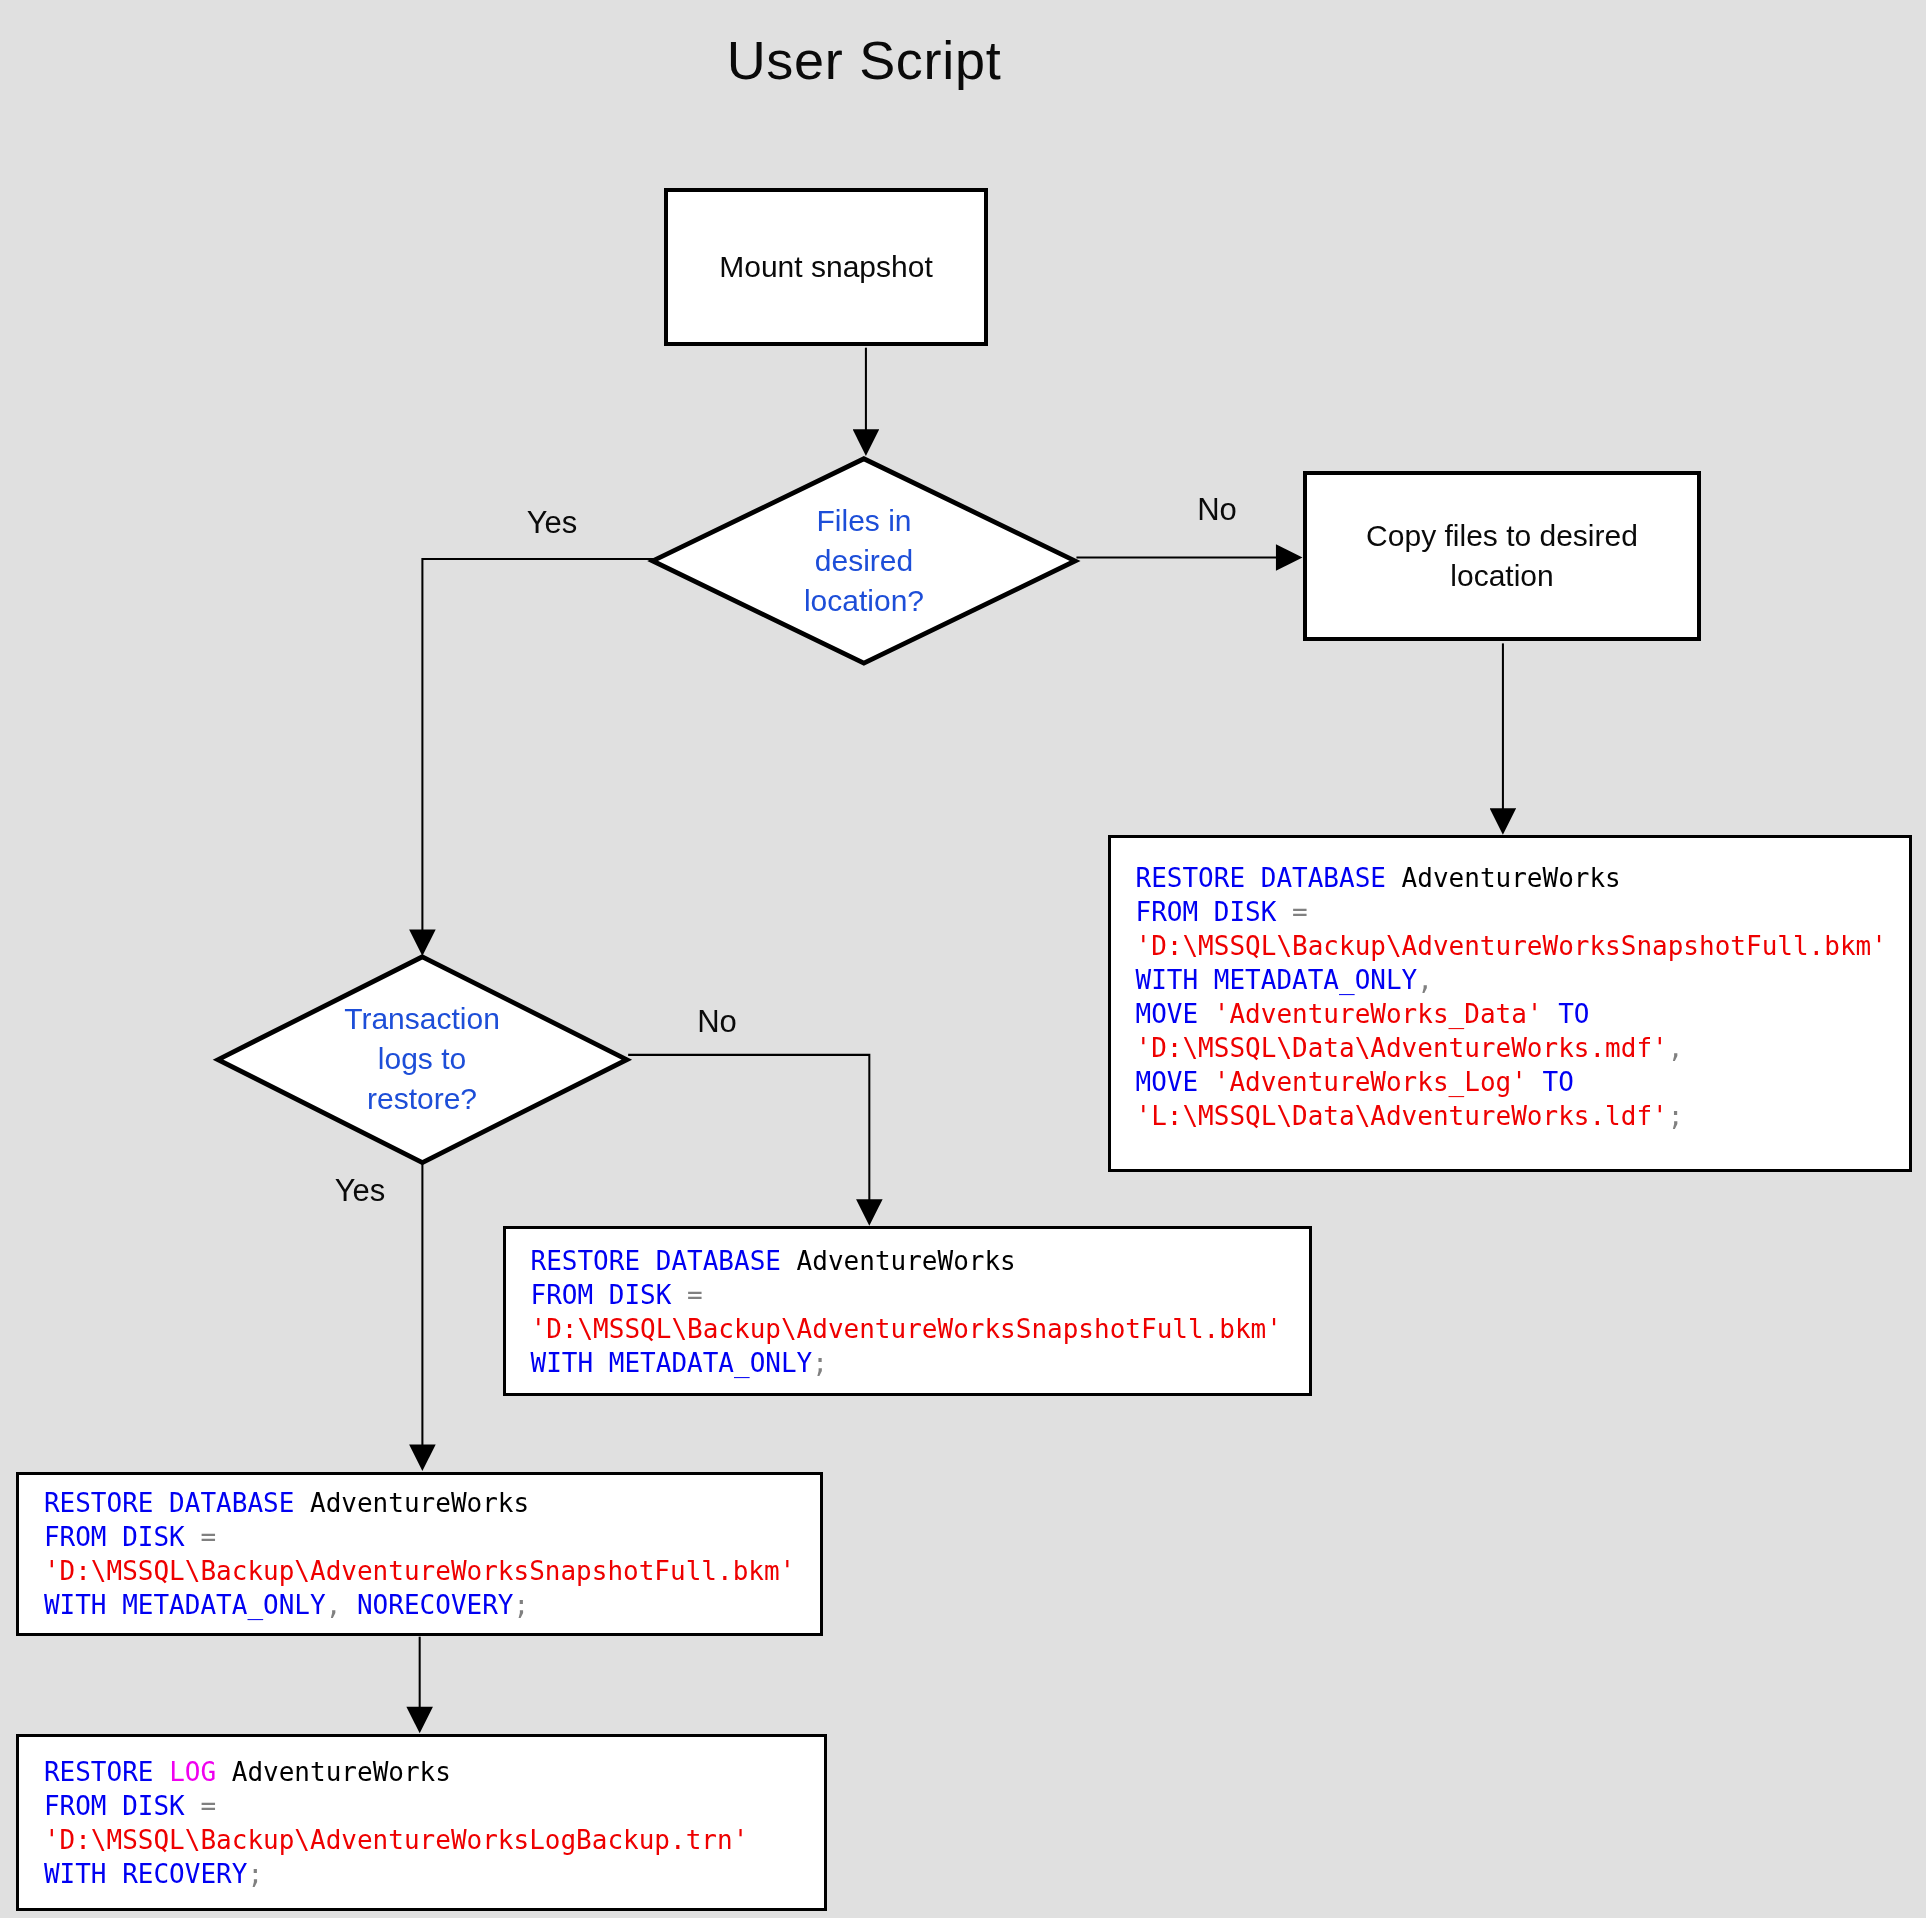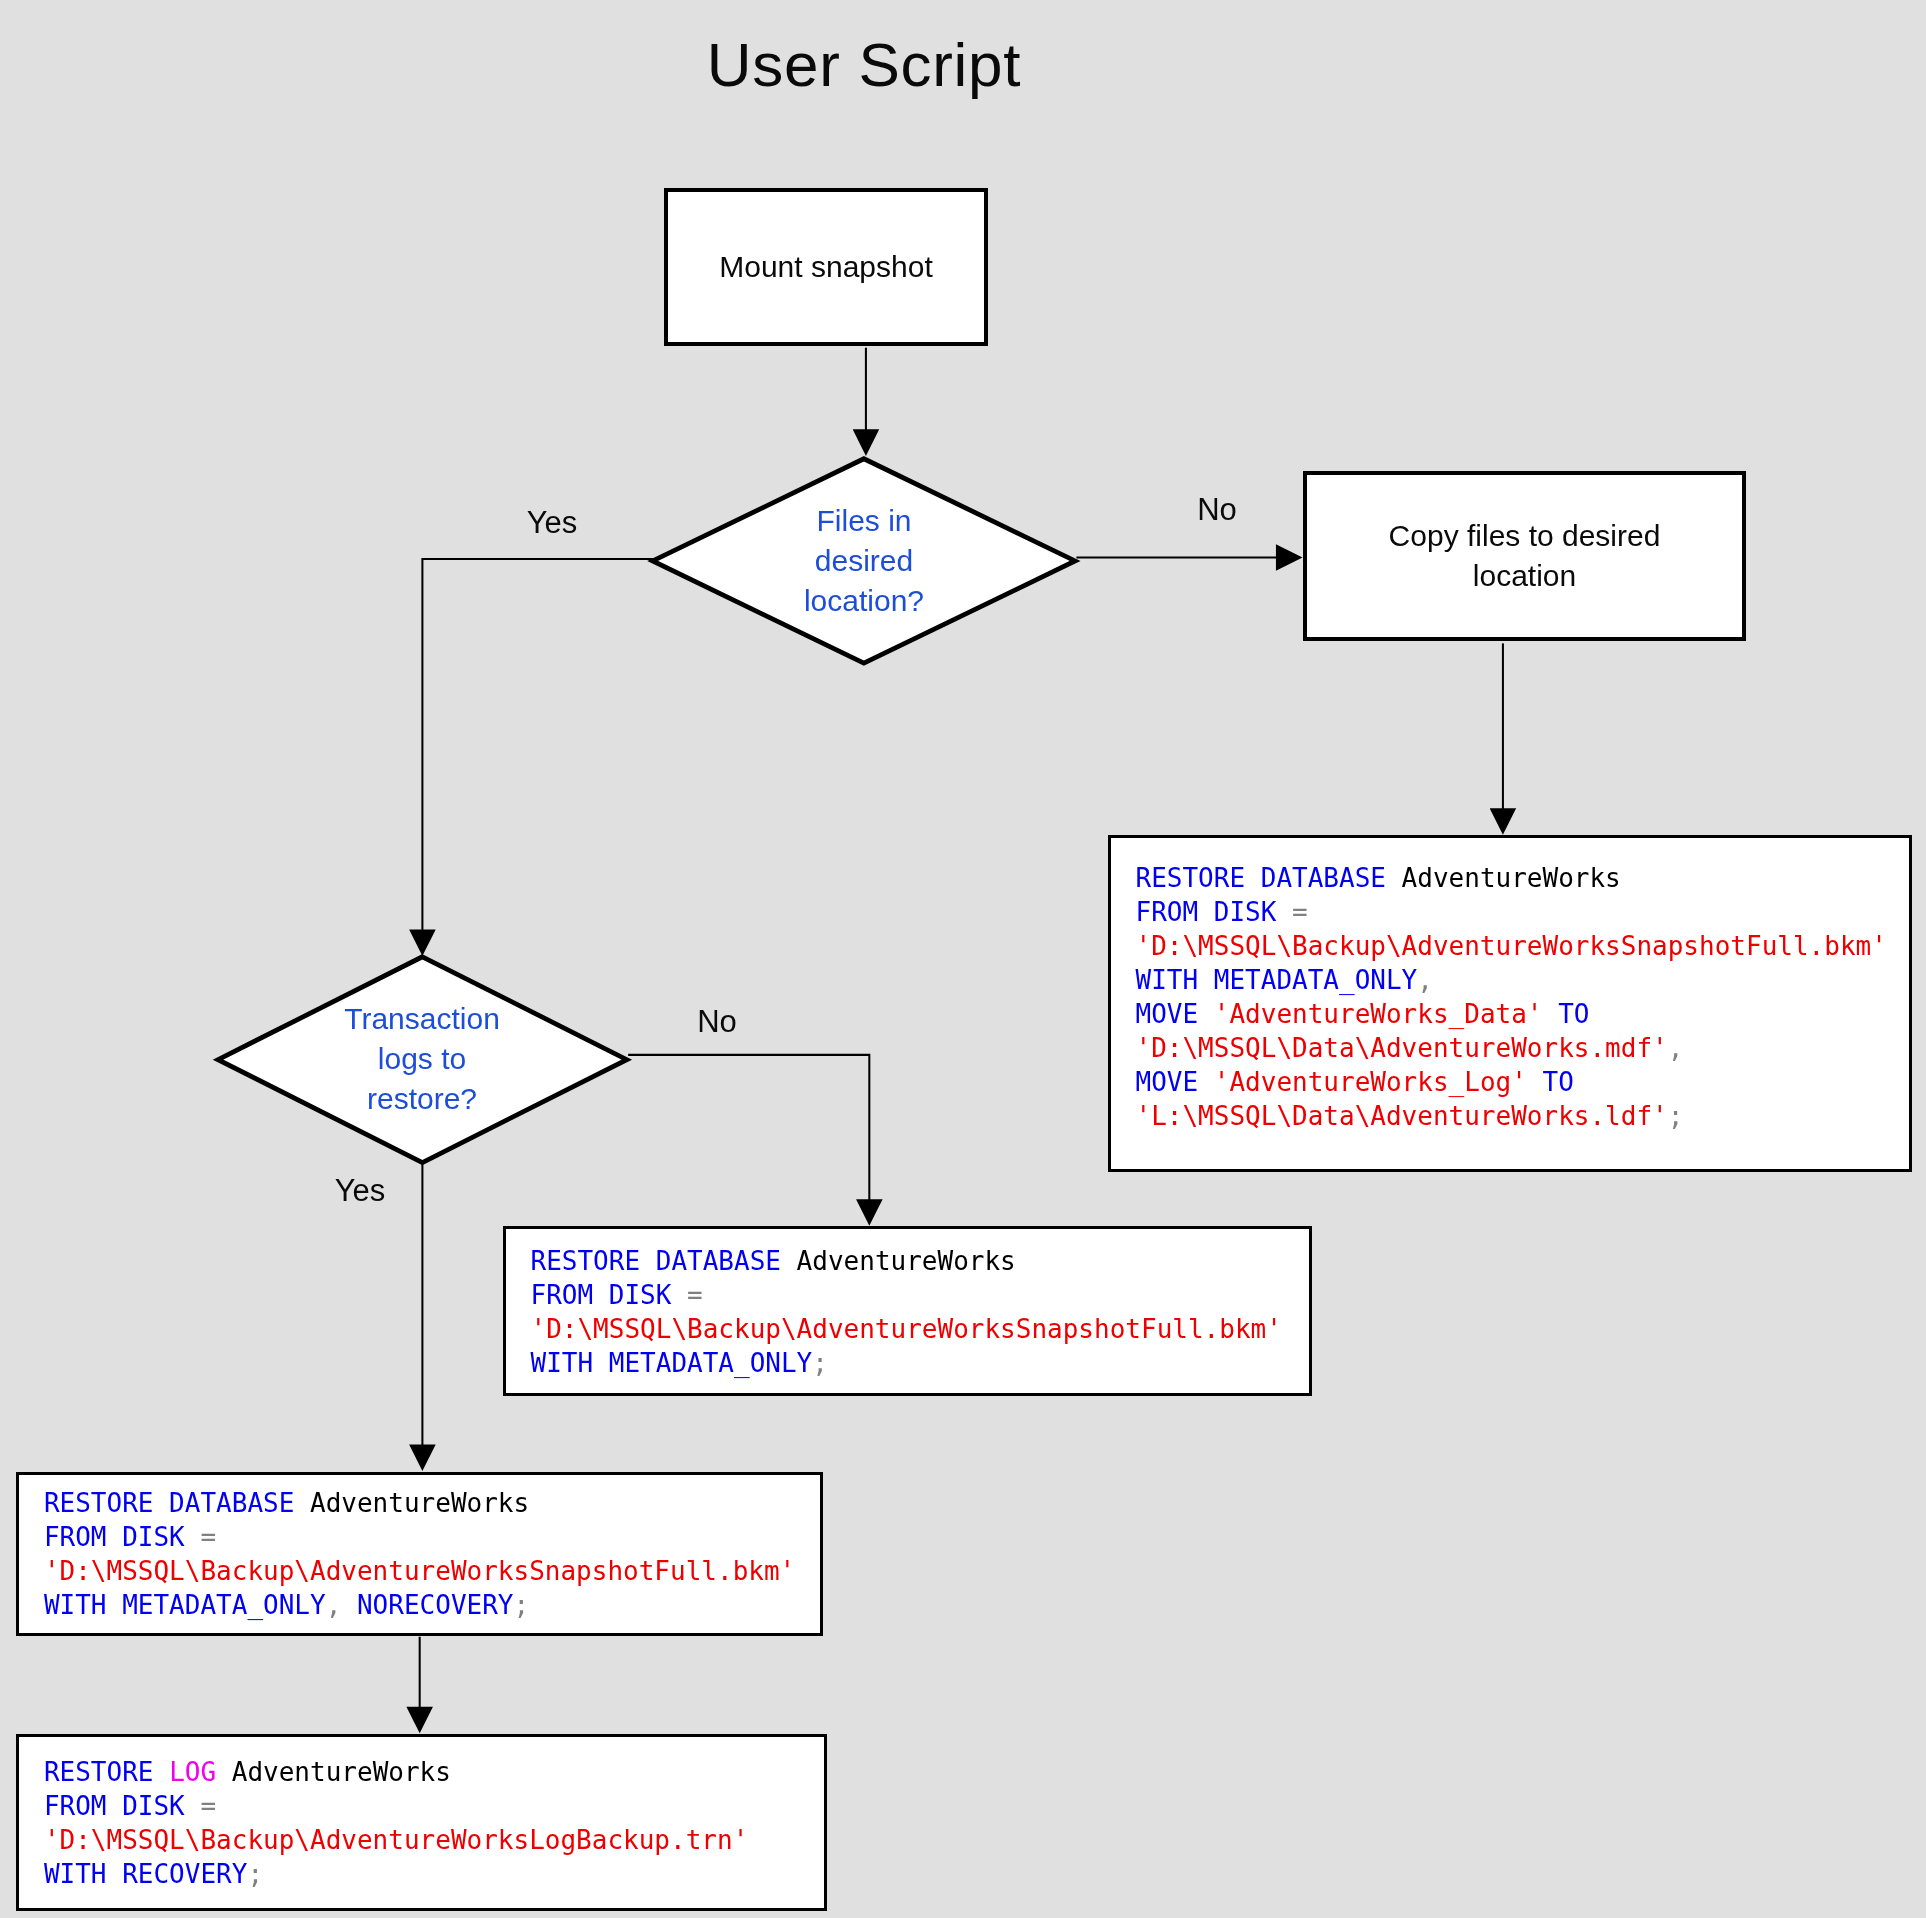--- a/index.html
+++ b/index.html
@@ -3,21 +3,21 @@
 <meta charset="utf-8">
 <style>
   html,body{margin:0;padding:0;}
   body{
     width:1926px;height:1919px;position:relative;overflow:hidden;
     background:var(--background,#e0e0e0);
     font-family:"Liberation Sans",sans-serif;color:#000;
   }
   .title{
     position:absolute;left:864px;top:29px;transform:translateX(-50%);
-    font-size:62px;letter-spacing:0.7px;white-space:nowrap;color:#0a0a0a;
+    font-size:54px;letter-spacing:0.7px;white-space:nowrap;color:#0a0a0a;
   }
   svg.layer{position:absolute;left:0;top:0;width:1926px;height:1919px;}
   .shape{fill:var(--box-fill,#fff);stroke:var(--line,#000);stroke-width:7;}
   .edge{fill:none;stroke:var(--line,#000);stroke-width:3;}
   .box{
     position:absolute;background:var(--box-fill,#fff);border:4.8px solid var(--line,#000);
     box-sizing:border-box;display:flex;align-items:center;justify-content:center;
     text-align:center;font-size:30px;line-height:40px;white-space:pre-line;color:#0a0a0a;
   }
   .codebox{
@@ -61,21 +61,21 @@
   <polygon class="shape" points="1268,673 1578,823 1268,973 958,823"></polygon>
   <polygon class="shape" points="620,1404 920,1555 620,1706 320,1555"></polygon>
 </svg>
 
 <div class="title">User Script</div>
 
 <div class="box" style="left:664px;top:188px;width:324px;height:158px;">
   <span>Mount snapshot</span>
 </div>
 
-<div class="box" style="left:1303px;top:471px;width:443px;height:170px;">
+<div class="box" style="left:1303px;top:471px;width:398px;height:170px;">
   <span>Copy files to desired
 location</span>
 </div>
 
 <div class="diamond-label" style="left:864px;top:561px;">Files in
 desired
 location?</div>
 <div class="diamond-label" style="left:422px;top:1059px;">Transaction
 logs to
 restore?</div>

